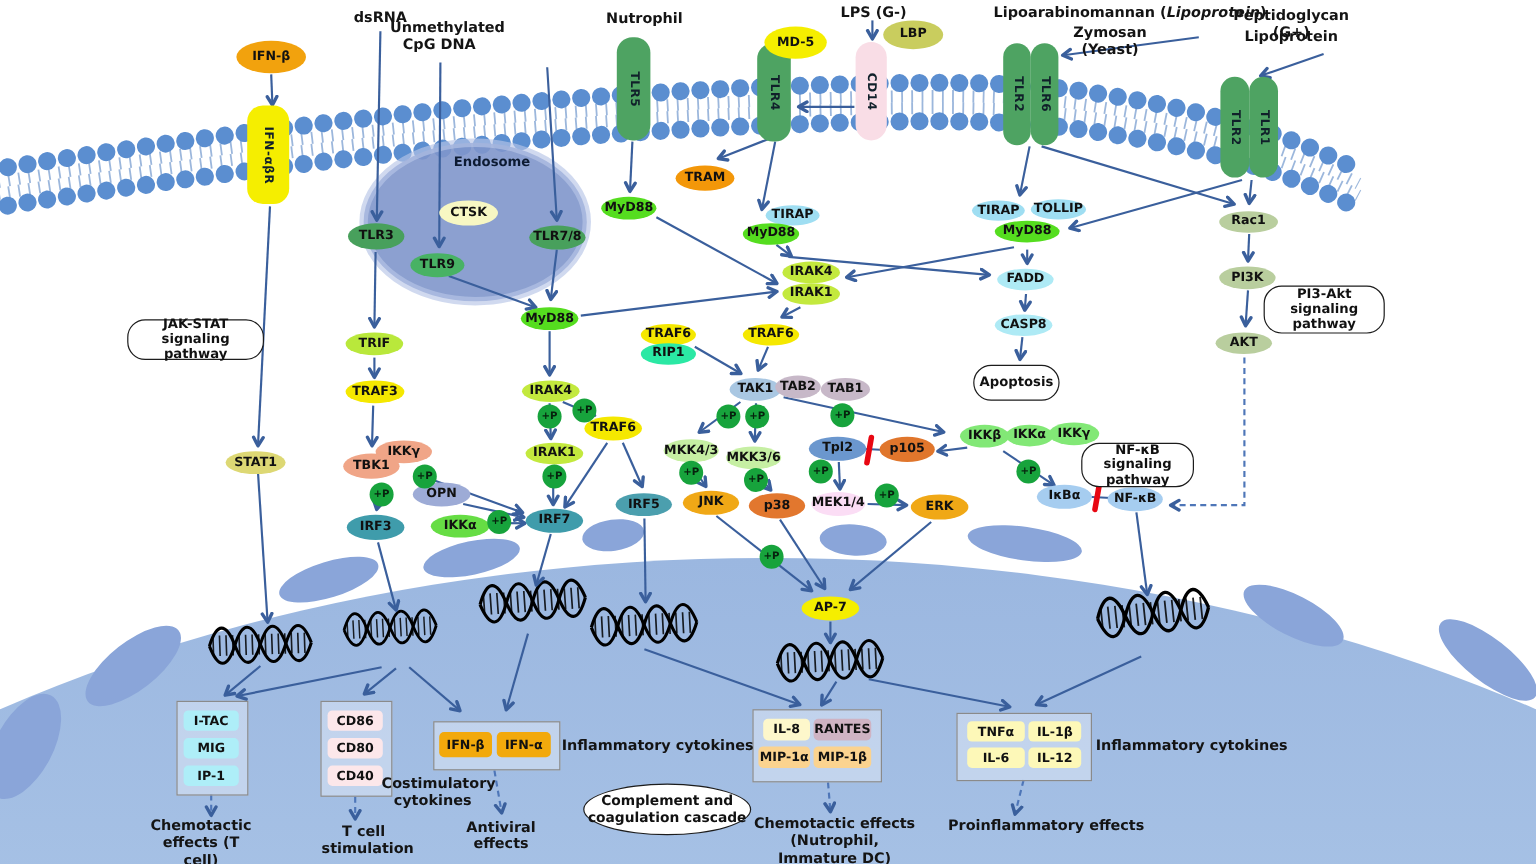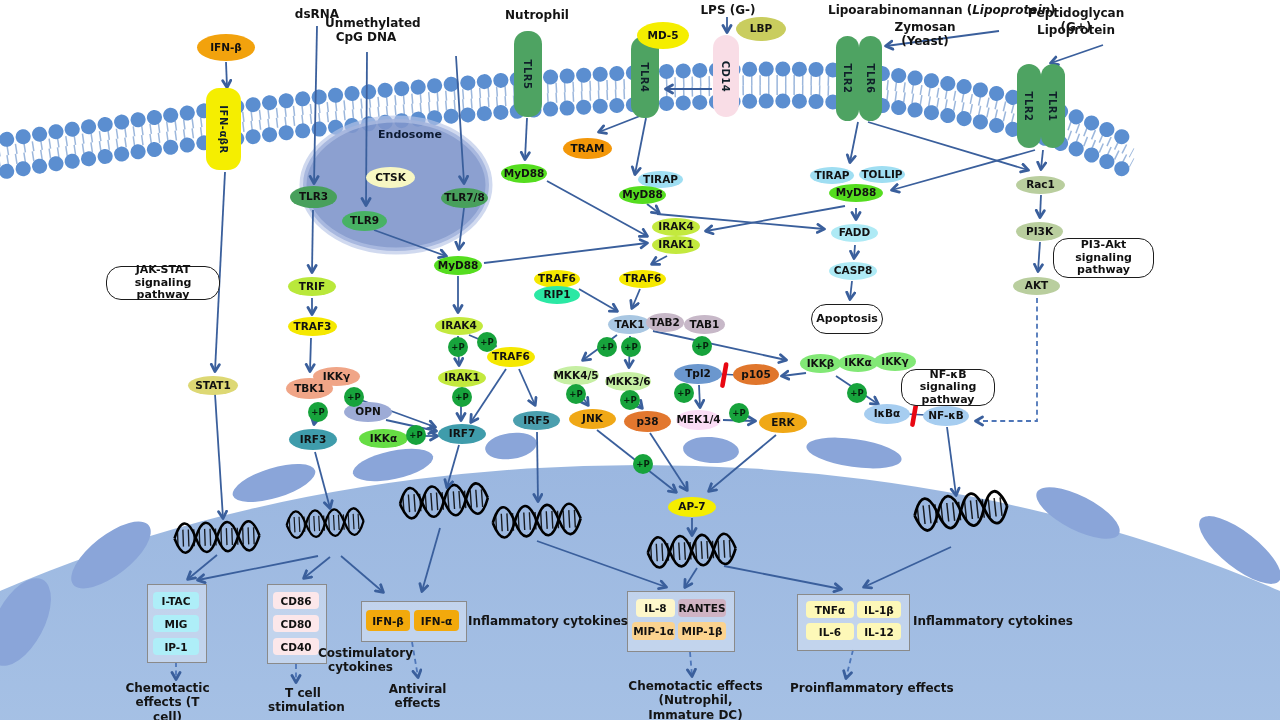--- a/index.html
+++ b/index.html
@@ -235,21 +235,21 @@
 <div class="n" style="--x:487;--y:347;--w:48;--h:20;--c:#f5e800">TRAF6</div>
 <div class="n" style="--x:513;--y:411;--w:47;--h:19;--c:#4b9fae">IRF5</div>
 <div class="n" style="--x:534;--y:270;--w:46;--h:18;--c:#f5e800">TRAF6</div>
 <div class="n" style="--x:534;--y:286;--w:46;--h:18;--c:#2be8a4">RIP1</div>
 <div class="n" style="--x:619;--y:270;--w:47;--h:18;--c:#f5e800">TRAF6</div>
 <div class="n" style="--x:652;--y:218;--w:48;--h:18;--c:#c3e93e">IRAK4</div>
 <div class="n" style="--x:652;--y:236;--w:48;--h:18;--c:#c3e93e">IRAK1</div>
 <div class="n" style="--x:608;--y:315;--w:43;--h:19;--c:#a9c7e2">TAK1</div>
 <div class="n" style="--x:646;--y:313;--w:38;--h:19;--c:#c7b8c8">TAB2</div>
 <div class="n" style="--x:684;--y:315;--w:41;--h:19;--c:#c7b8c8">TAB1</div>
-<div class="n" style="--x:553;--y:366;--w:46;--h:19;--c:#c6efa3">MKK4/5</div>
+<div class="n" style="--x:553;--y:366;--w:46;--h:19;--c:#c6efa3">MKK4/3</div>
 <div class="n" style="--x:605;--y:372;--w:46;--h:19;--c:#c6efa3">MKK3/6</div>
 <div class="n" style="--x:569;--y:409;--w:47;--h:20;--c:#f0a816">JNK</div>
 <div class="n" style="--x:624;--y:411;--w:47;--h:21;--c:#e2772e">p38</div>
 <div class="n" style="--x:674;--y:364;--w:48;--h:20;--c:#6b97ce">Tpl2</div>
 <div class="n" style="--x:733;--y:364;--w:46;--h:21;--c:#e0762c">p105</div>
 <div class="n" style="--x:676;--y:410;--w:45;--h:20;--c:#fbddf5">MEK1/4</div>
 <div class="n" style="--x:759;--y:412;--w:48;--h:21;--c:#f0a816">ERK</div>
 <div class="n" style="--x:800;--y:354;--w:41;--h:19;--c:#82e876">IKKβ</div>
 <div class="n" style="--x:838;--y:354;--w:40;--h:18;--c:#82e876">IKKα</div>
 <div class="n" style="--x:874;--y:352;--w:42;--h:19;--c:#82e876">IKKγ</div>
@@ -278,20 +278,22 @@
 <i class="p" style="--x:633;--y:454">+P</i>
 <i class="p" style="--x:847;--y:383">+P</i>
 
 <div class="pbox" style="--x:106;--y:266;--w:112;--h:32">JAK-STAT signaling
 pathway</div>
 <div class="pbox" style="--x:1053;--y:238;--w:99;--h:38">PI3-Akt signaling
 pathway</div>
 <div class="pbox" style="--x:901;--y:369;--w:92;--h:35">NF-κB signaling
 pathway</div>
 <div class="pbox" style="--x:811;--y:304;--w:70;--h:28">Apoptosis</div>
+<div class="pbox oval" style="--x:486;--y:653;--w:138;--h:41">Complement and
+coagulation cascade</div>
 
 <div class="cbox" style="--x:147;--y:584;--w:58;--h:77"></div>
 <div class="pill" style="--x:153;--y:592;--w:46;--h:17;--c:#aeeef8">I-TAC</div>
 <div class="pill" style="--x:153;--y:615;--w:46;--h:17;--c:#aeeef8">MIG</div>
 <div class="pill" style="--x:153;--y:638;--w:46;--h:17;--c:#aeeef8">IP-1</div>
 
 <div class="cbox" style="--x:267;--y:584;--w:58;--h:78"></div>
 <div class="pill" style="--x:273;--y:592;--w:46;--h:17;--c:#fce7ea">CD86</div>
 <div class="pill" style="--x:273;--y:615;--w:46;--h:17;--c:#fce7ea">CD80</div>
 <div class="pill" style="--x:273;--y:638;--w:46;--h:17;--c:#fce7ea">CD40</div>

